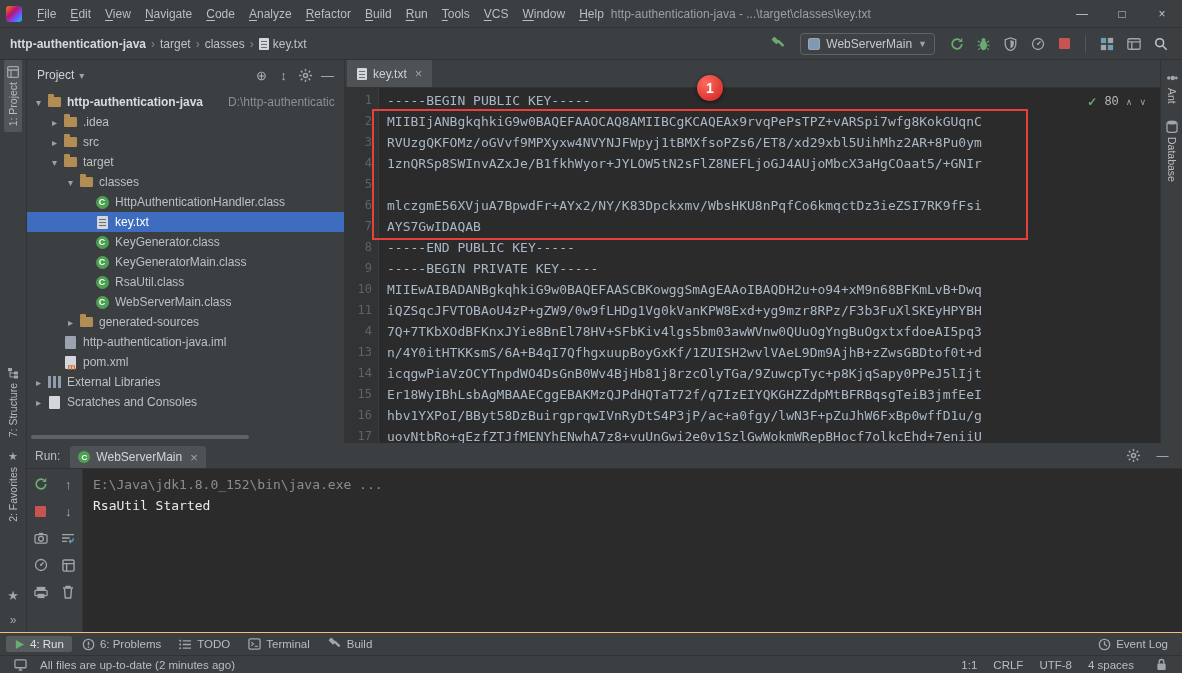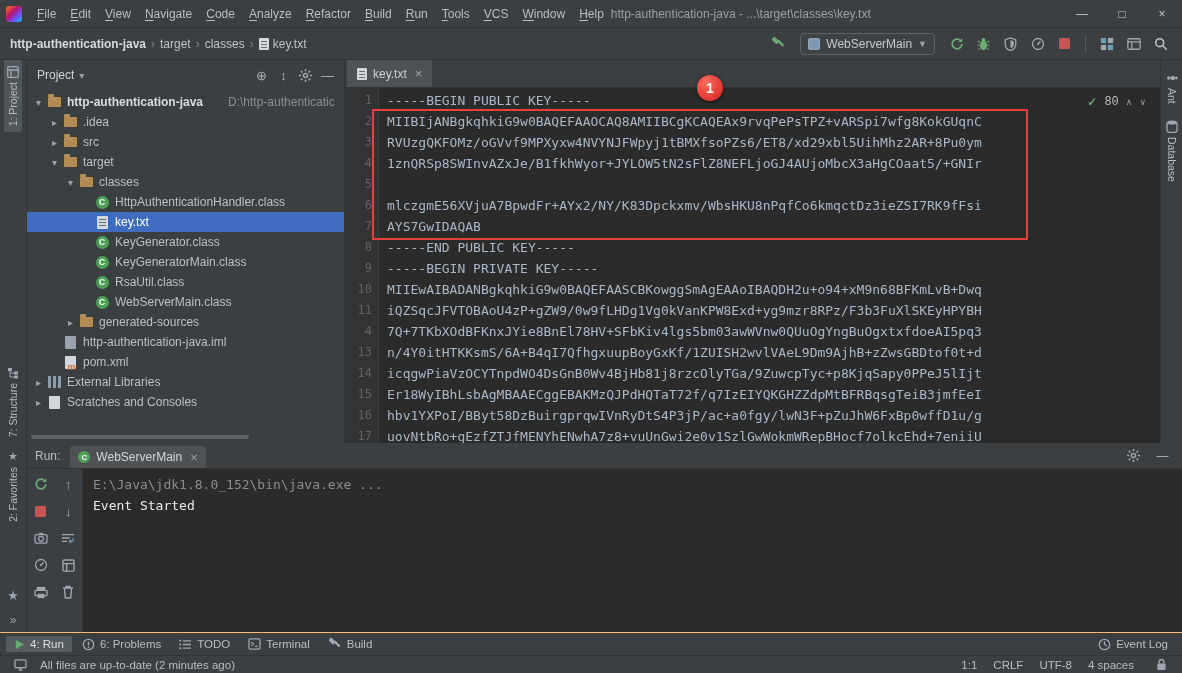--- a/index.html
+++ b/index.html
@@ -587,21 +587,21 @@
             </span>
             <span class="icb">
               <svg width="12" height="14" viewBox="0 0 12 14">
                 <path d="M1 3h10M4 3V1.5h4V3" stroke="#9fa6ad" stroke-width="1.4" fill="none"></path>
                 <path d="M2.5 3.5l.8 9.5h5.4l.8-9.5" fill="none" stroke="#9fa6ad" stroke-width="1.4"></path>
               </svg>
             </span>
           </div>
         <div class="console" id="console">
             <div class="cline dim">E:\Java\jdk1.8.0_152\bin\java.exe ...</div>
-            <div class="cline normal">Event Started</div>
+            <div class="cline normal">RsaUtil Started</div>
           </div>
       </div>
     </div>
   </div>
 
   <div class="tw-bar" id="twbar">
       <div class="tw-item active">
         <span class="tw-ic">
           <svg width="11" height="11" viewBox="0 0 12 12">
             <path d="M2 1l9 5-9 5z" fill="#6aab73"></path>

